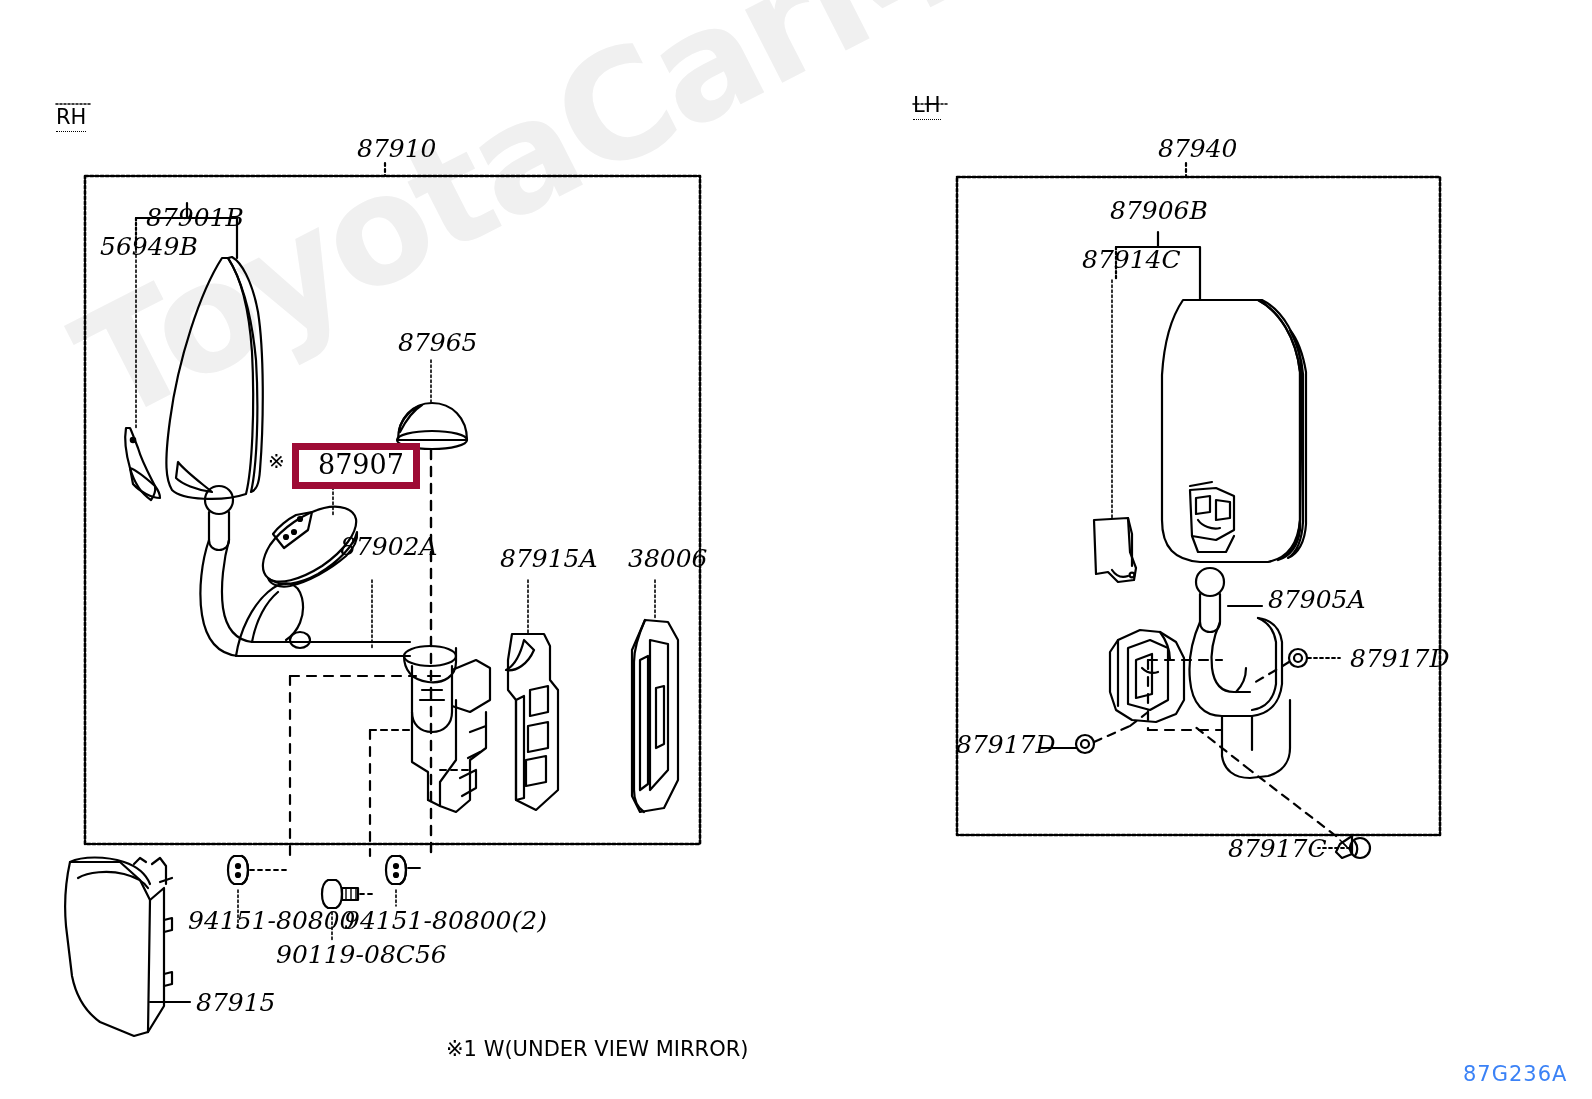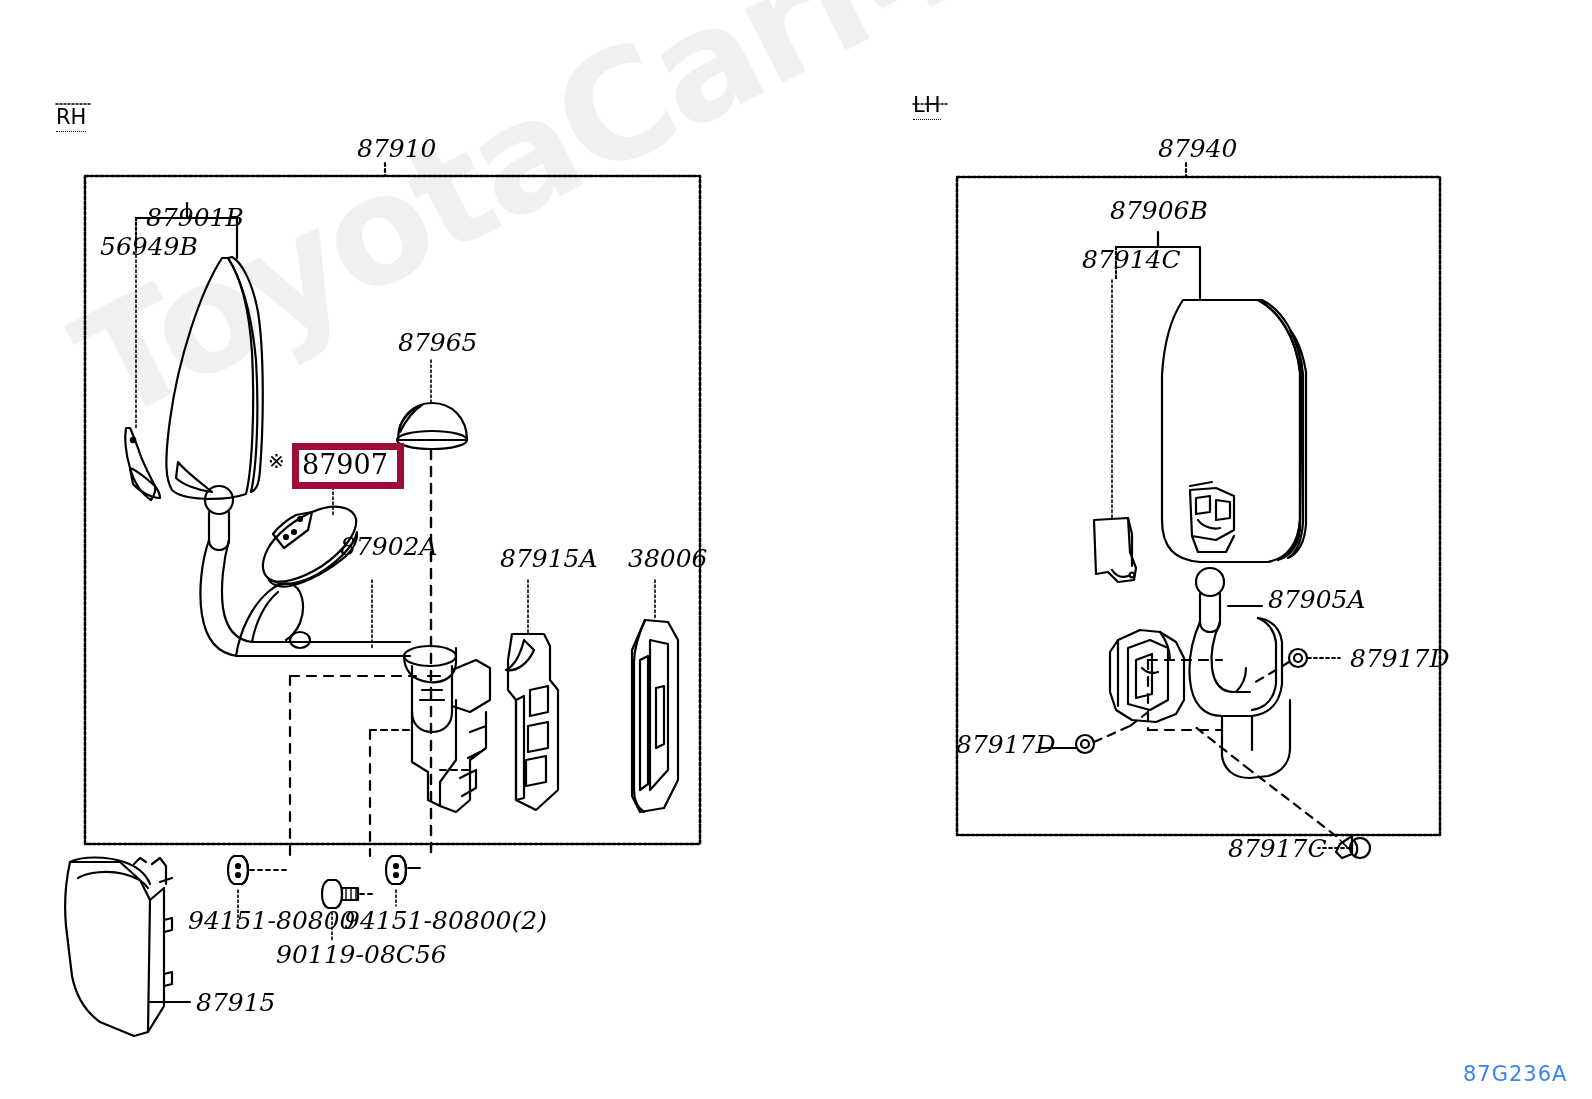--- a/index.html
+++ b/index.html
@@ -65,21 +65,21 @@
     font-size:21px;
     color:#3b82f6;white-space:nowrap;z-index:4;
     letter-spacing:1px;
   }
   
   .hl{
     position:absolute;
     z-index:5;
     border:7px solid #15803d;
     background:#ffffff;
-    padding:1px 9px 3px 3px;
+    padding:1px 9px 3px 19px;
     font-family:"DejaVu Serif", serif;
     font-size:27px;
     line-height:1.05;
     color:#000;
     white-space:nowrap;
     text-align:center;
   }
   .starmark{
     position:absolute;z-index:5;
     font-family:"DejaVu Sans", sans-serif;
@@ -341,15 +341,16 @@
   <div class="lbl" style="left:276px;top:940px;">90119-08C56</div>
   <div class="lbl" style="left:344px;top:906px;">94151-80800(2)</div>
 
   <div class="lbl" style="left:1110px;top:196px;">87906B</div>
   <div class="lbl" style="left:1062px;top:245px;margin-left:20px;">87914C</div>
   <div class="lbl" style="left:1268px;top:585px;">87905A</div>
   <div class="lbl" style="left:1350px;top:644px;">87917D</div>
   <div class="lbl" style="left:956px;top:730px;">87917D</div>
   <div class="lbl" style="left:1228px;top:834px;">87917C</div>
 
+  <div class="note" style="left:446px;top:1037px;">※1 W(UNDER VIEW MIRROR)</div>
   <div class="code" style="left:1463px;top:1062px;">87G236A</div>
 
 </div>
 
 </body></html>

